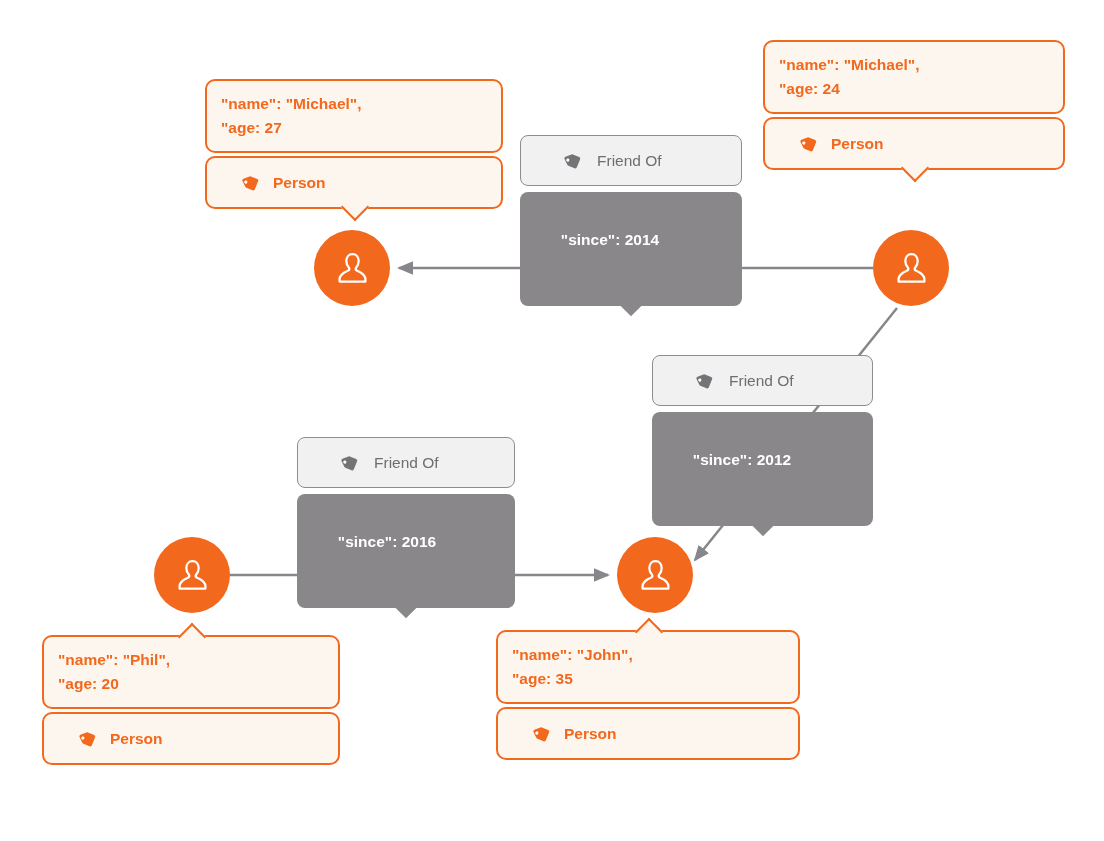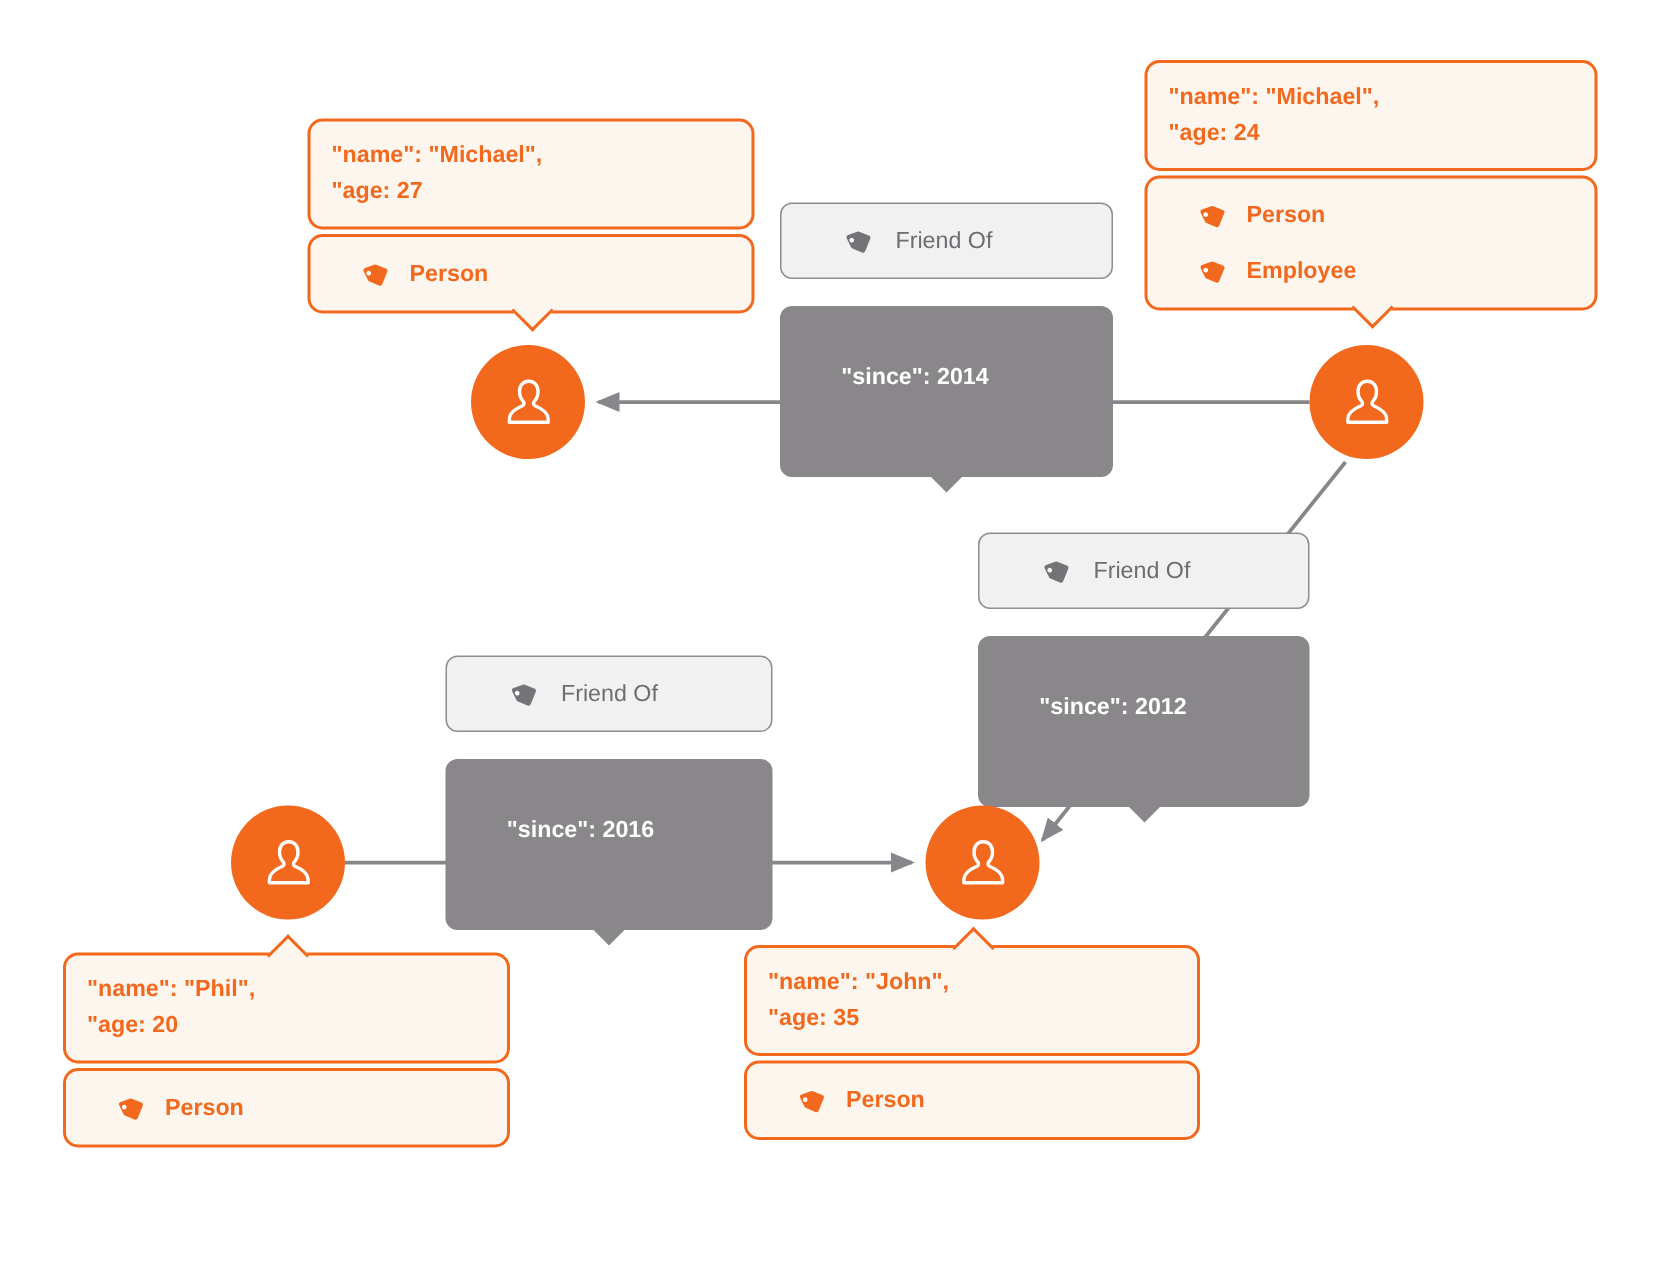--- a/index.html
+++ b/index.html
@@ -42,21 +42,21 @@
 
   
   .notch{
     position:absolute;left:50%;width:18px;height:18px;margin-left:-9px;
     background:var(--callout-bg,#fdf6ef);transform:rotate(45deg);z-index:2;
   }
   .notch.down{bottom:-10px;border-right:2px solid var(--accent-orange,#f2681c);border-bottom:2px solid var(--accent-orange,#f2681c);}
   .notch.up{top:-10px;border-left:2px solid var(--accent-orange,#f2681c);border-top:2px solid var(--accent-orange,#f2681c);}
 
   
-  .rel-popup{position:absolute;display:flex;flex-direction:column;gap:18px;z-index:2;}
+  .rel-popup{position:absolute;display:flex;flex-direction:column;gap:6px;z-index:2;}
   .rel-type{
     background:var(--relationship-light-bg,#f1f1f2);
     border:1.5px solid var(--relationship-border,#8e8c90);
     border-radius:8px;
     display:flex;align-items:center;gap:15px;padding:14px 16px 14px 40px;
     color:var(--relationship-text,#6f6d71);font-size:15.5px;font-weight:400;
   }
   .rel-type .tag-svg{color:#757377;}
   .rel-props{
     position:relative;background:var(--relationship-dark-bg,#8a878b);
@@ -158,26 +158,20 @@
       <div class="prop-line">"name": "Michael",</div>
       <div class="prop-line">"age: 24</div>
     </div>
     <div class="panel labels">
       <div class="label-row">
         <svg class="tag-svg">
             <use href="#icon-tag"></use>
           </svg>
         <span>Person</span>
       </div>
-      <div class="label-row">
-        <svg class="tag-svg">
-            <use href="#icon-tag"></use>
-          </svg>
-        <span>Employee</span>
-      </div>
       <i class="notch down"></i>
     </div>
   </div>
 
   <div class="tooltip" style="left:42px;top:635px;width:298px">
     <div class="panel props">
       <i class="notch up"></i>
       <div class="prop-line">"name": "Phil",</div>
       <div class="prop-line">"age: 20</div>
     </div>

